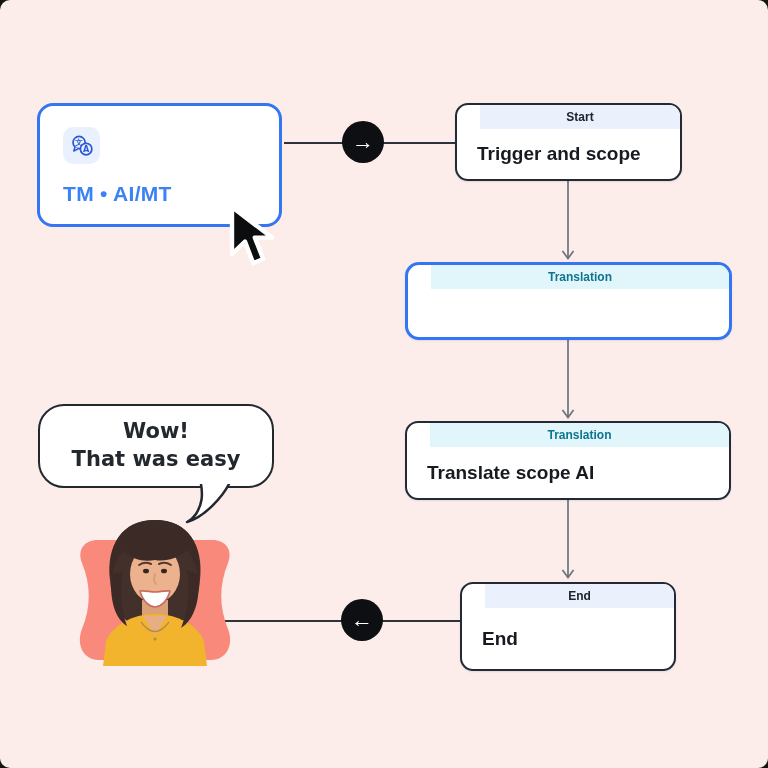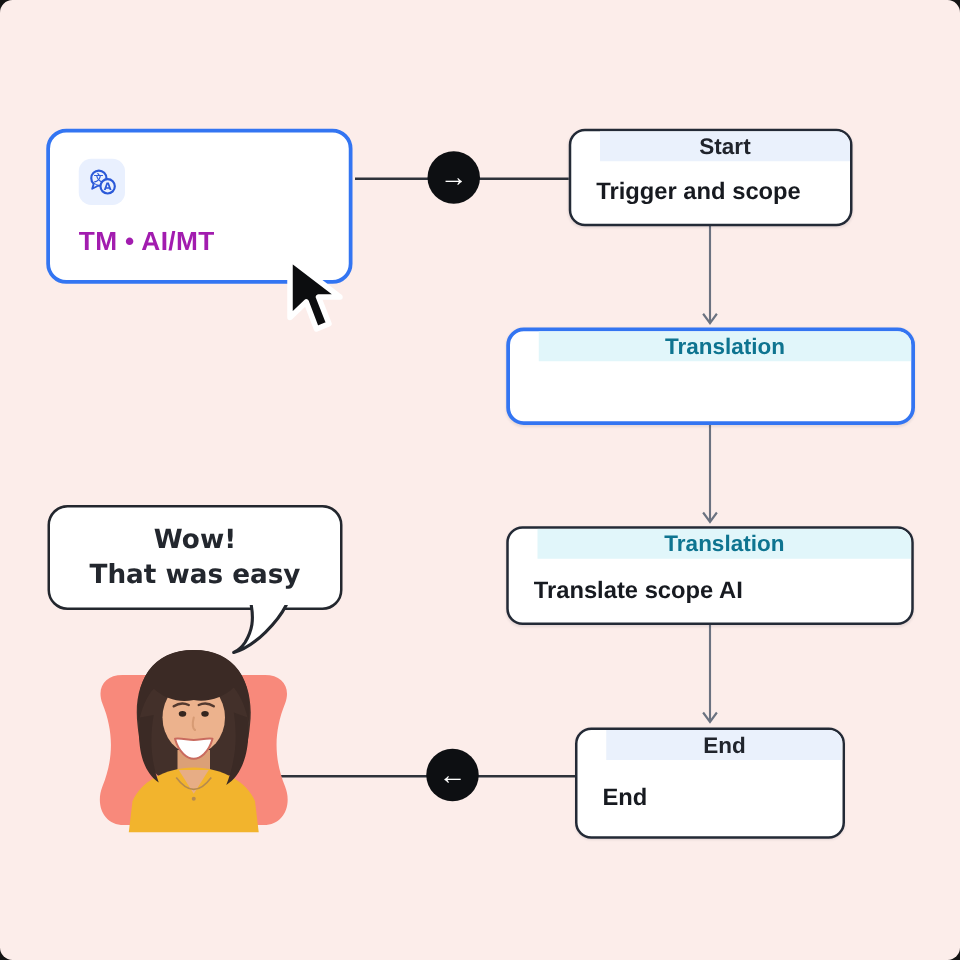--- a/index.html
+++ b/index.html
@@ -13,21 +13,21 @@
     position:absolute;left:37px;top:103px;width:245px;height:124px;
     background:#ffffff;border:3px solid #3375f2;border-radius:16px;
     box-sizing:border-box;z-index:2;
   }
   .tm-icon{
     position:absolute;left:23px;top:21px;width:37px;height:37px;
     background:#e9f0fe;border-radius:10px;display:flex;align-items:center;justify-content:center;
   }
   .tm-label{
     position:absolute;left:23px;top:76px;font-size:21px;font-weight:bold;
-    color:#a21caf;letter-spacing:.3px;white-space:nowrap;
+    color:#3b82f6;letter-spacing:.3px;white-space:nowrap;
   }
   
   .hline{position:absolute;height:2px;background:#2e323a;z-index:1;}
   .hline1{left:284px;top:142px;width:171px;}
   .hline2{left:216px;top:620px;width:244px;}
   .vconn{position:absolute;z-index:1;}
   .badge{
     position:absolute;width:42px;height:42px;border-radius:50%;
     background:#0d0f12;color:#ffffff;display:flex;align-items:center;justify-content:center;
     font-size:22px;font-weight:bold;z-index:3;line-height:1;
@@ -40,32 +40,32 @@
     box-sizing:border-box;overflow:hidden;display:flex;flex-direction:column;
     box-shadow:0 1px 2px rgba(40,40,60,.10);z-index:2;
   }
   .node-blue{border:3px solid #3375f2;border-radius:14px;}
   .node-start{left:455px;top:103px;width:227px;height:78px;}
   .node-tm{left:405px;top:262px;width:327px;height:78px;}
   .node-ai{left:405px;top:421px;width:326px;height:79px;}
   .node-end{left:460px;top:582px;width:216px;height:89px;}
   .node-header{
     height:24px;flex:0 0 24px;display:flex;align-items:center;justify-content:center;
-    font-size:18px;font-weight:bold;margin-left:23px;
+    font-size:12px;font-weight:bold;margin-left:23px;
   }
   .header-blue{background:#eaf1fc;color:#20242c;}
   .header-cyan{background:#e1f6fa;color:#0e7490;}
   .node-body{
     flex:1;display:flex;align-items:center;padding:0 20px;
     font-size:19px;font-weight:bold;color:#171a20;white-space:nowrap;
   }
   
   .bubble{
     position:absolute;left:38px;top:404px;width:236px;height:84px;box-sizing:border-box;
-    background:#ffffff;border:2.5px solid #23272e;border-radius:16px;
+    background:#ffffff;border:2.5px solid #23272e;border-radius:26px;
     display:flex;flex-direction:column;align-items:center;justify-content:center;
     font-size:21px;font-weight:600;color:#23272e;line-height:1.33;z-index:4;
     font-family:"DejaVu Sans","Liberation Sans",sans-serif;
   }
   .bubble-tail{position:absolute;left:172px;top:484px;z-index:5;}
   
   .avatar{position:absolute;left:60px;top:508px;z-index:2;}
   .cursor{position:absolute;left:228px;top:204px;z-index:6;}
 </style>
 </head>

